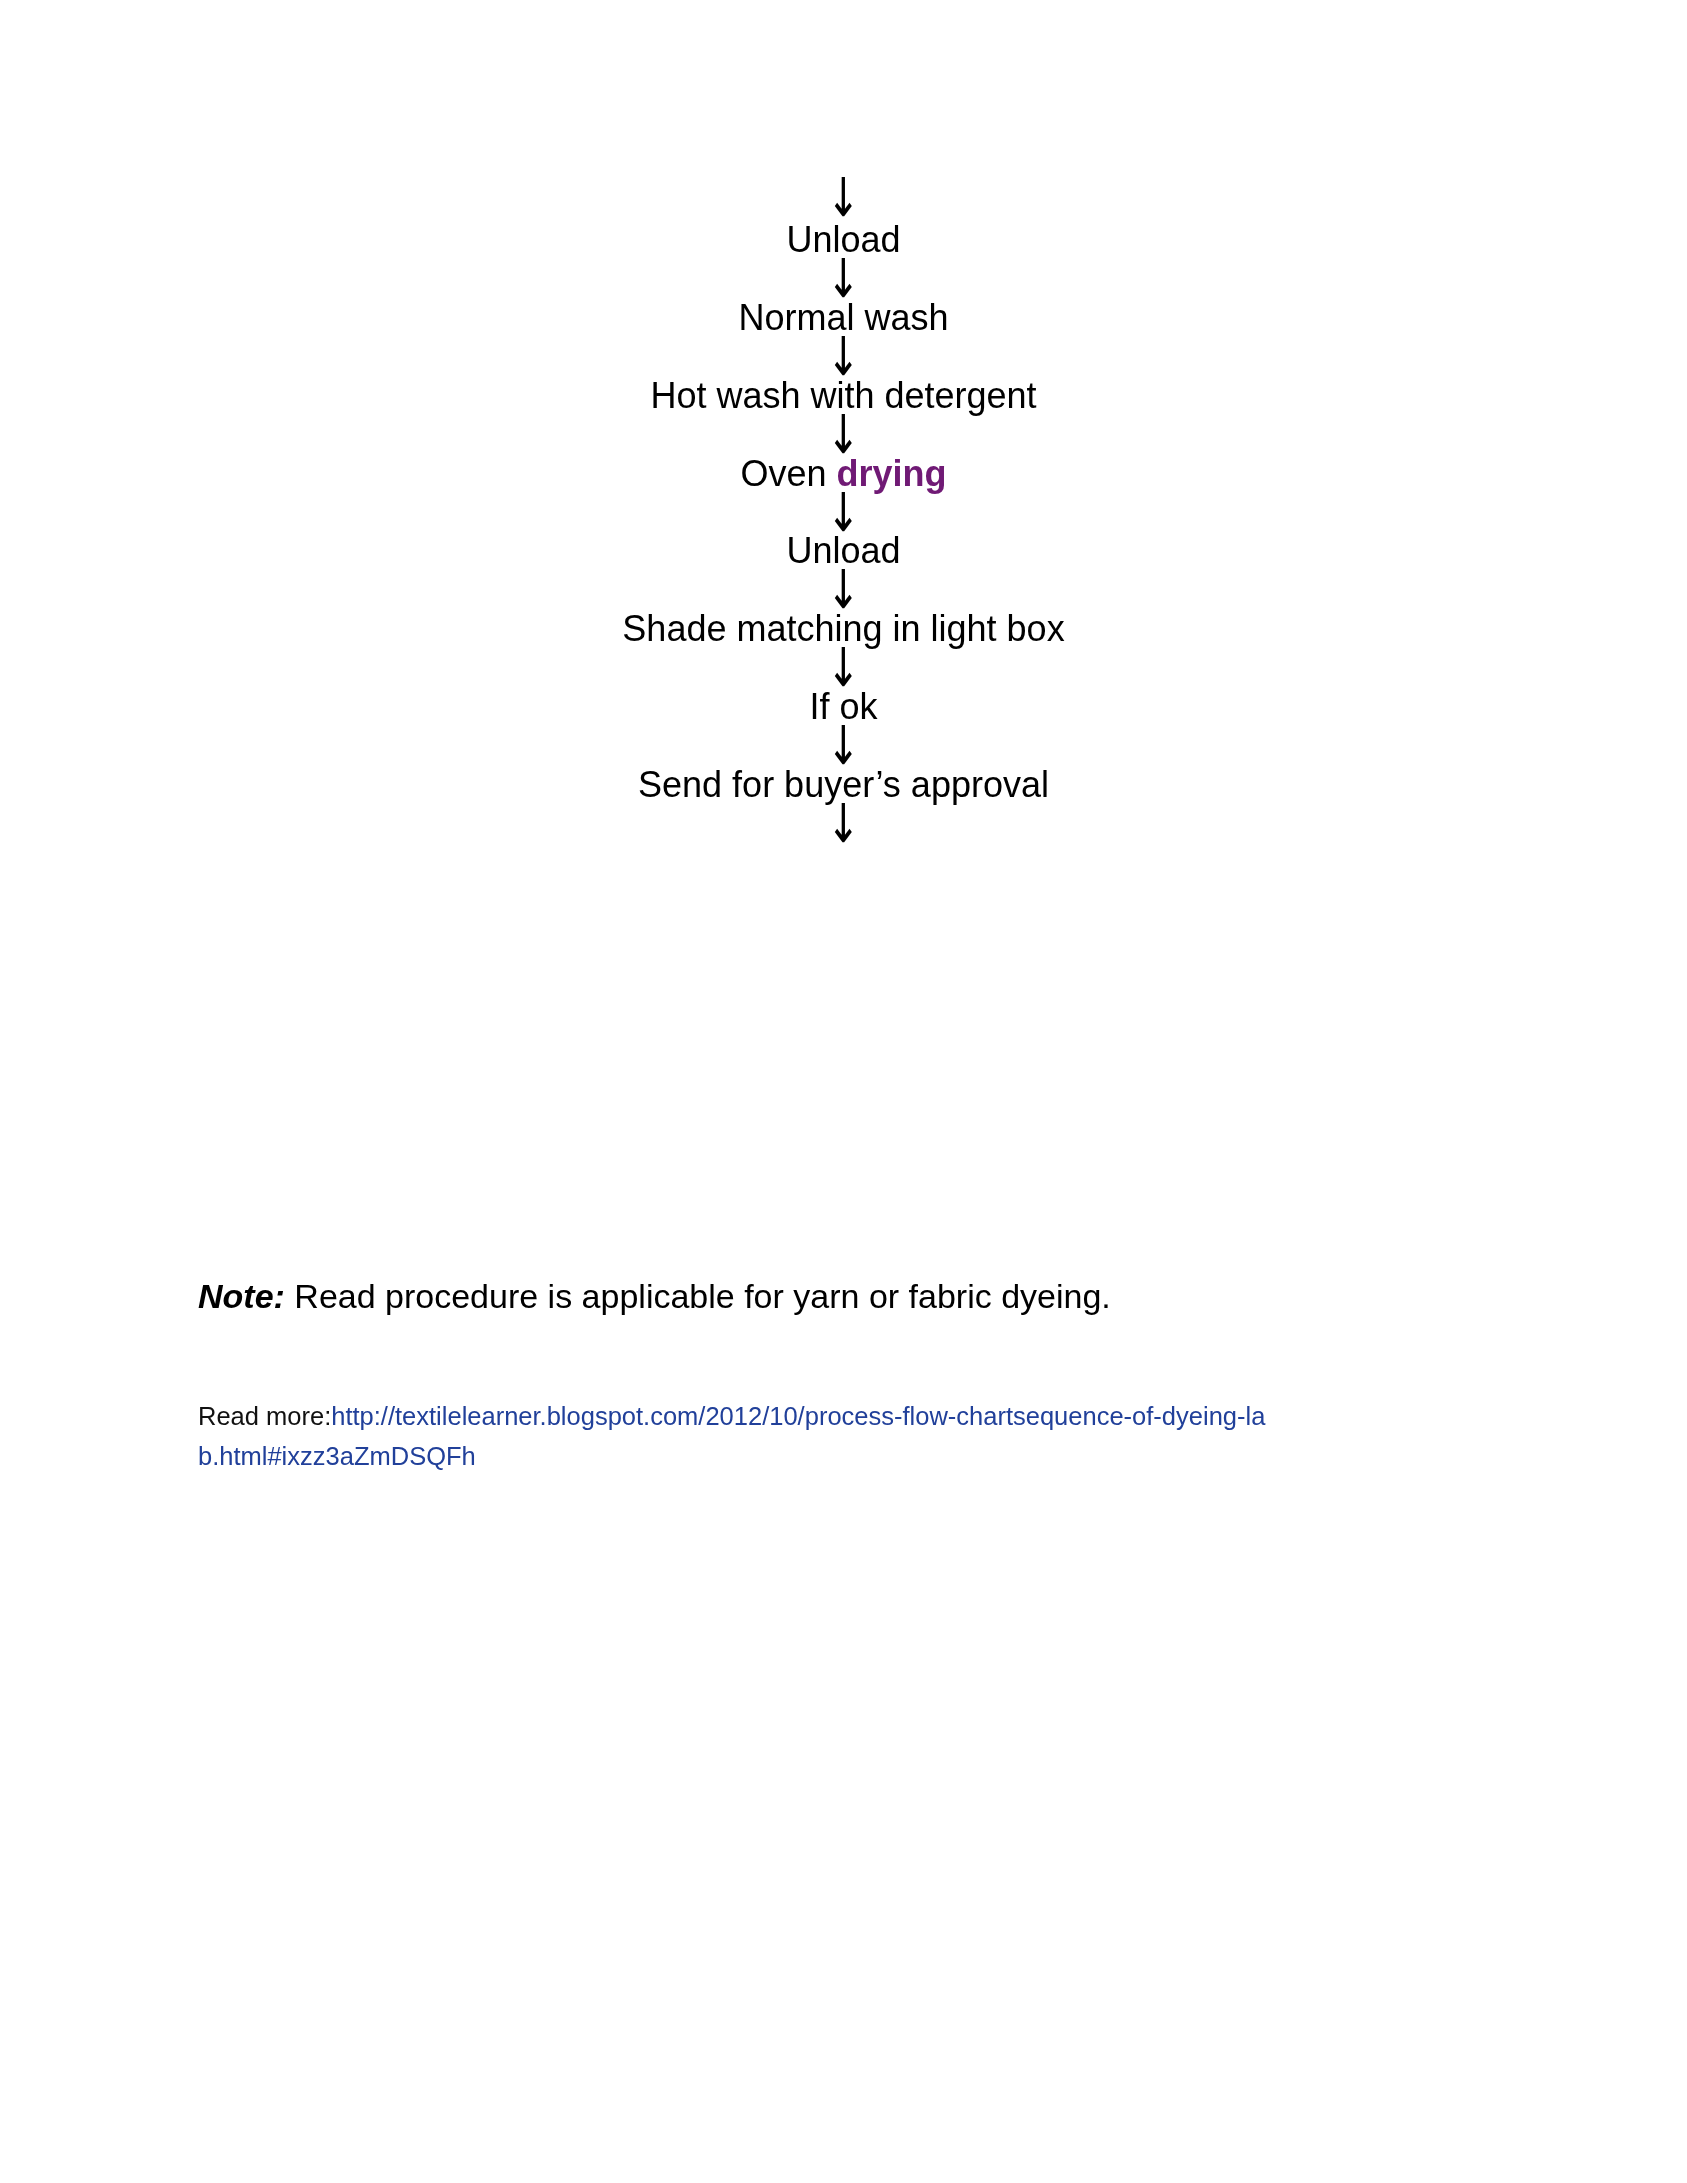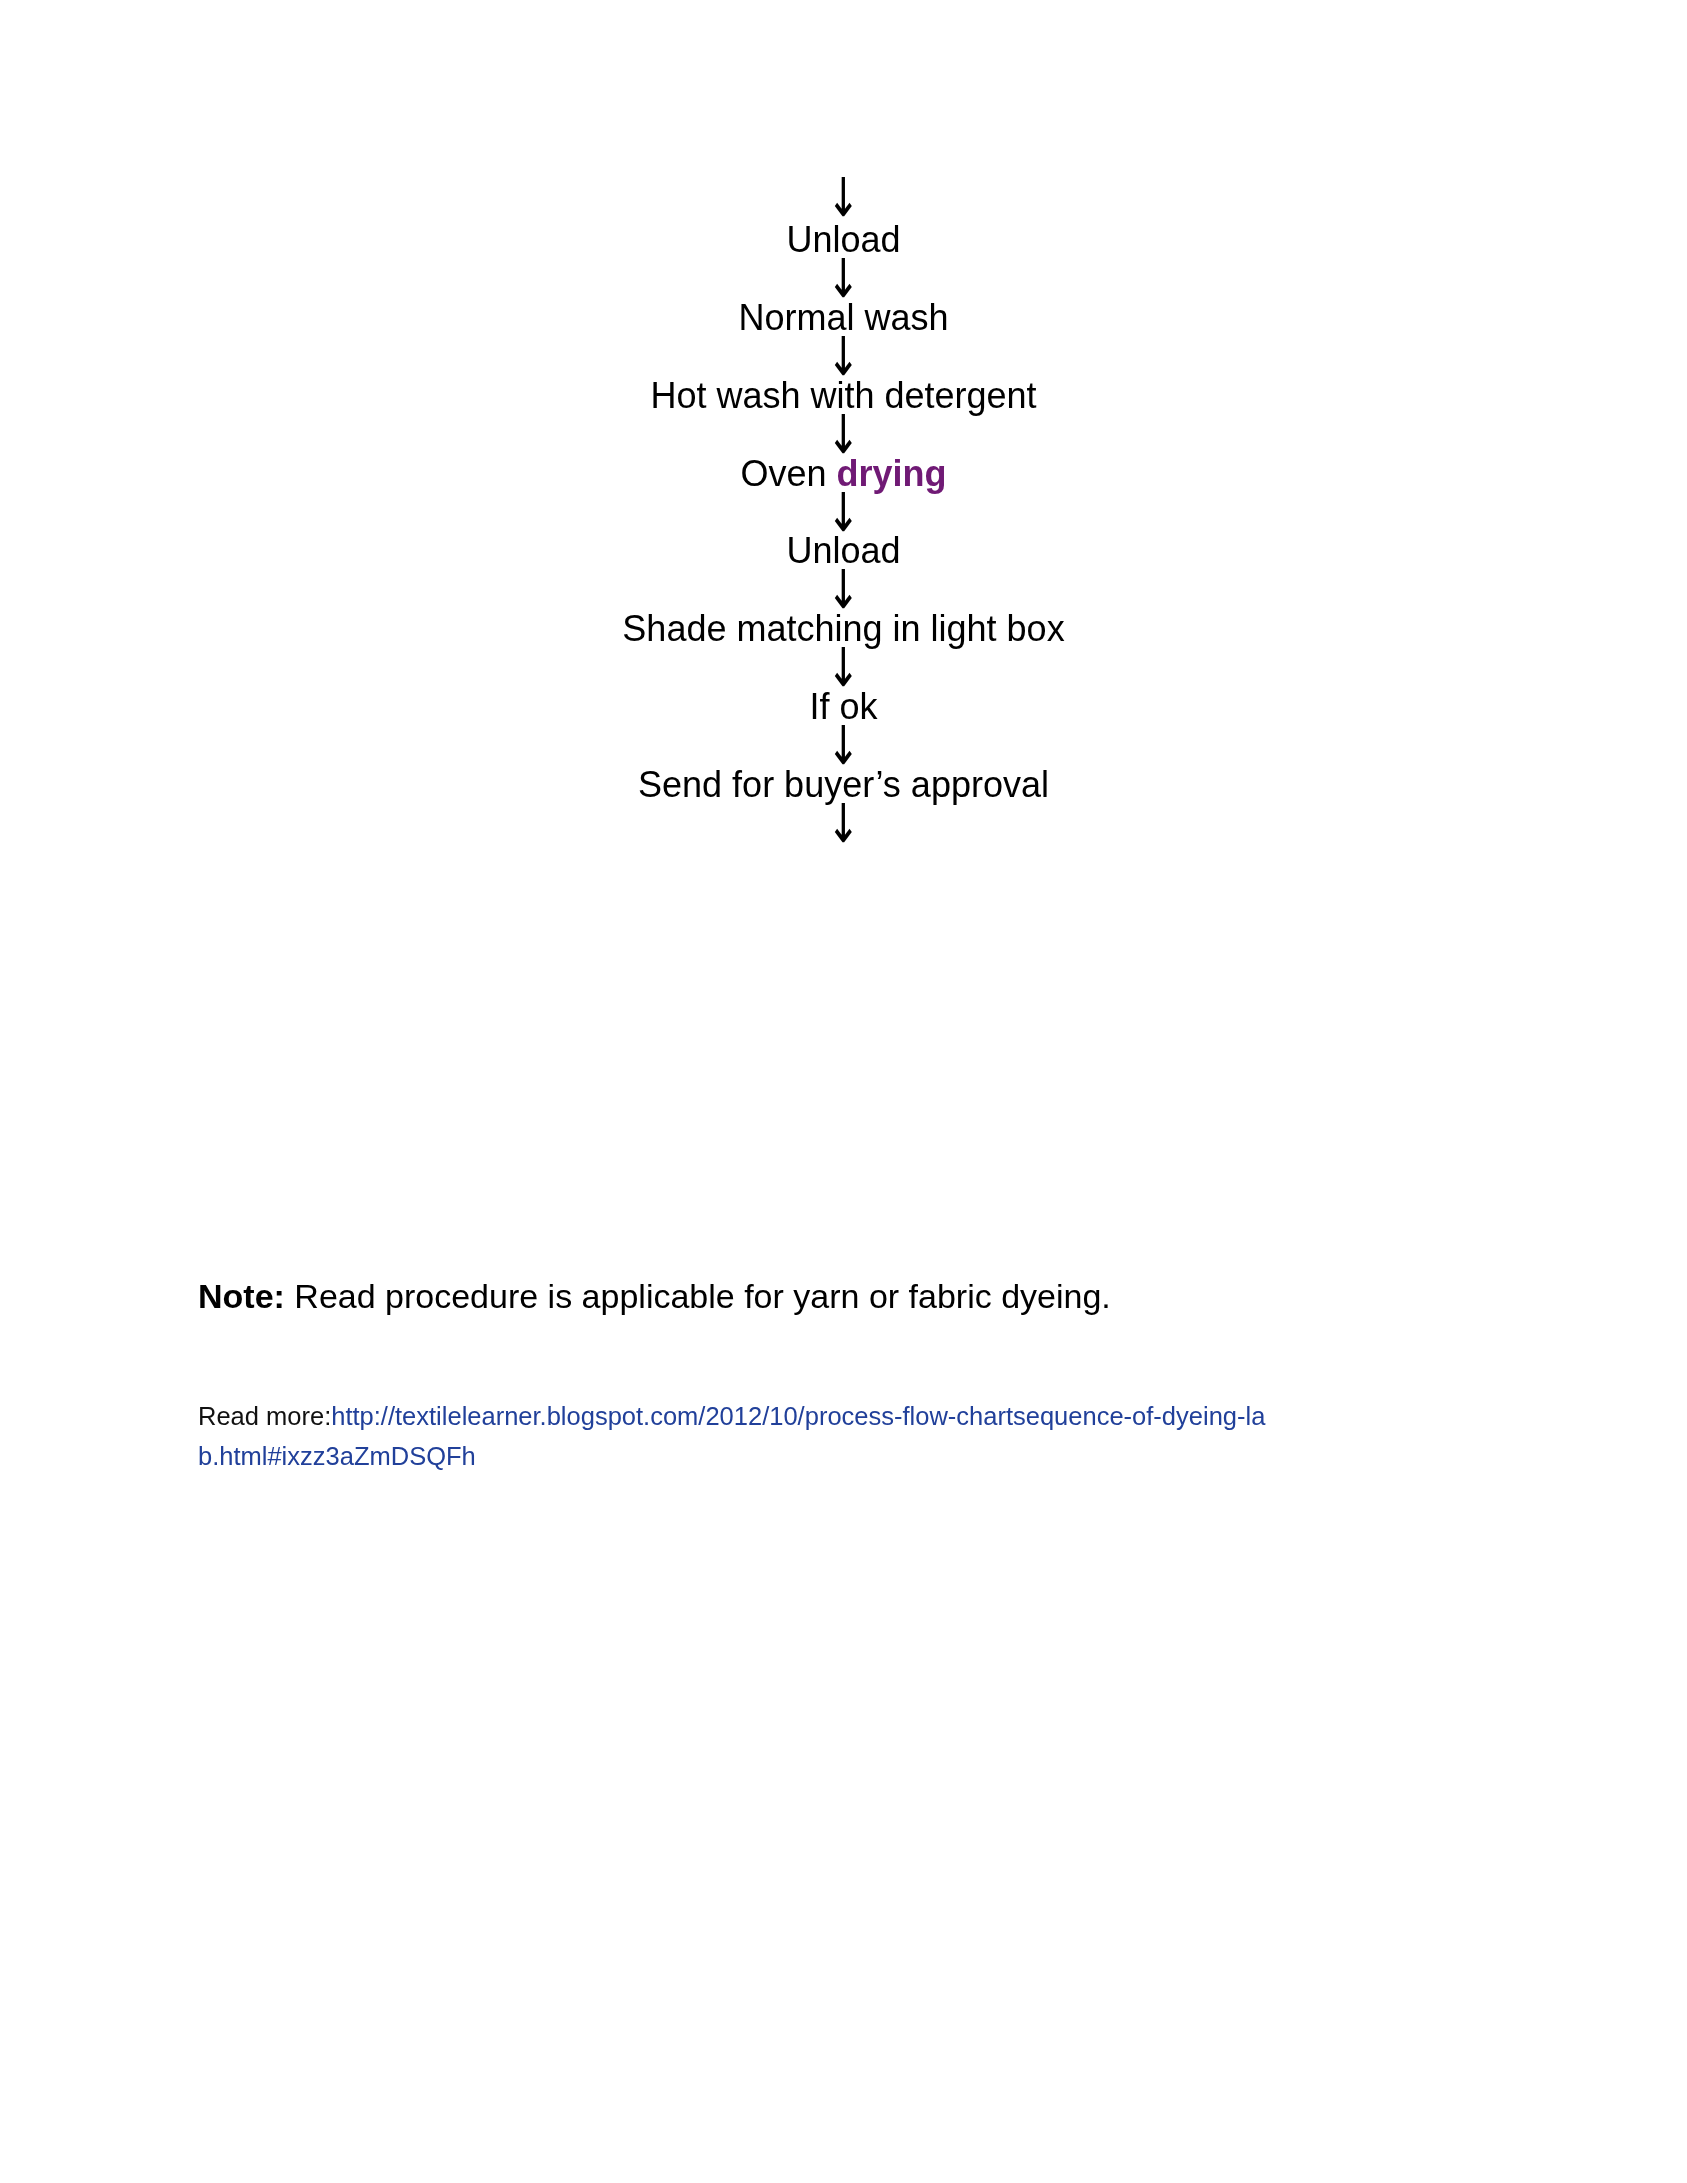--- a/index.html
+++ b/index.html
@@ -75,20 +75,21 @@
     left: 198px;
     top: 1276px;
     font-family: "Liberation Sans", sans-serif;
     font-size: 34px;
     line-height: 1.2;
     color: #000000;
     white-space: nowrap;
   }
   .note b {
     font-weight: 700;
+    font-style: italic;
   }
 
   
   .readmore {
     position: absolute;
     left: 198px;
     top: 1397px;
     width: 1071px;
     font-family: "Liberation Sans", sans-serif;
     font-size: 25.5px;

